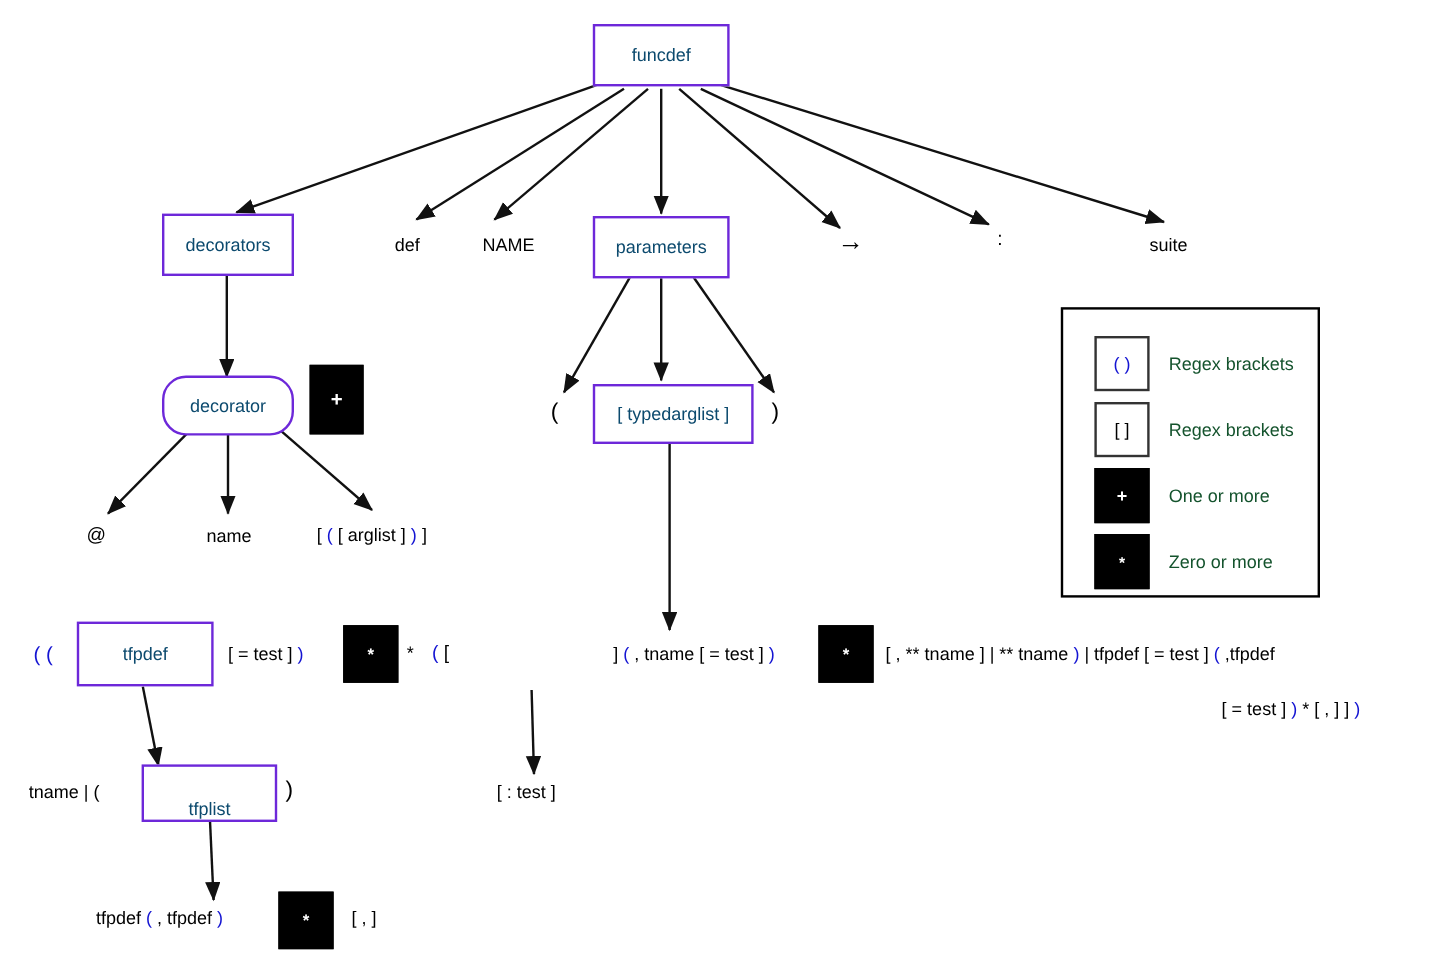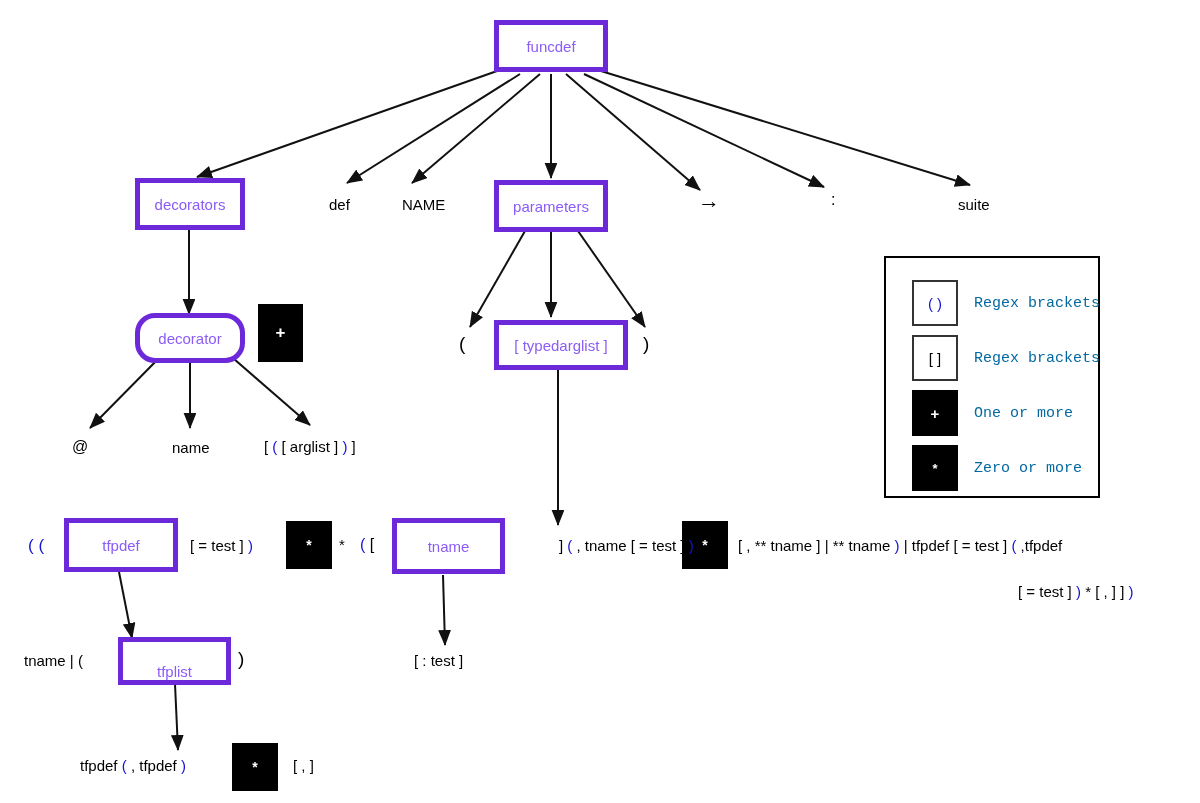--- a/index.html
+++ b/index.html
@@ -1,42 +1,42 @@
 <!DOCTYPE html>
 <html><head>
 <meta charset="utf-8">
 <style>
   html,body{margin:0;padding:0;background:#ffffff;}
   body{font-family:"Liberation Sans","DejaVu Sans",sans-serif;}
   #canvas{position:relative;width:1200px;height:803px;background:#ffffff;overflow:hidden;}
 
   svg#edges{position:absolute;left:0;top:0;width:1200px;height:803px;pointer-events:none;}
 
-  .node{position:absolute;border:5px solid #6d28d9;background:#ffffff;
+  .node{position:absolute;border:2px solid #6d28d9;background:#ffffff;
         display:flex;align-items:center;justify-content:center;
-        color:#8b5cf6;font-size:15px;white-space:nowrap;box-sizing:border-box;}
+        color:#0c4a6e;font-size:15px;white-space:nowrap;box-sizing:border-box;}
 
   .qbox{position:absolute;background:#000000;border:1px solid #000000;
         display:flex;align-items:center;justify-content:center;
         color:#ffffff;font-weight:bold;box-sizing:border-box;}
 
   .lbl{position:absolute;color:#000000;font-size:15px;white-space:nowrap;}
 
   .blue{color:#1414d2;}
   .blk{color:#000000;}
 
   
   #legend{position:absolute;left:884px;top:256px;width:216px;height:242px;
           border:2px solid #000000;background:#ffffff;box-sizing:border-box;}
   .leg-row{position:absolute;left:26px;display:flex;align-items:center;}
   .leg-swatch{width:46px;height:46px;border:2px solid #333333;background:#ffffff;
               display:flex;align-items:center;justify-content:center;
               font-size:15px;box-sizing:border-box;}
   .leg-swatch.dark{background:#000000;border-color:#000000;color:#ffffff;font-weight:bold;}
-  .leg-text{margin-left:16px;color:#0369a1;font-size:15px;white-space:nowrap;font-family:Liberation Mono, monospace;}
+  .leg-text{margin-left:16px;color:#14532d;font-size:15px;white-space:nowrap;}
 </style>
 </head>
 <body>
 
 <div id="canvas">
 
   <svg id="edges" viewBox="0 0 1200 803">
     <defs>
       <marker id="ah" markerWidth="9" markerHeight="9" refX="7.5" refY="3.2" orient="auto" markerUnits="strokeWidth">
         <path d="M0,0 L8,3.2 L0,6.4 z" fill="#111111"></path>
@@ -89,23 +89,20 @@
   </div>
 
   <div class="node" style="left:494px;top:320px;width:134px;height:50px;">
     <span>[ typedarglist ]</span>
   </div>
 
   <div class="node" style="left:64px;top:518px;width:114px;height:54px;">
     <span>tfpdef</span>
   </div>
 
-  <div class="node" style="left:392px;top:518px;width:113px;height:56px;">
-    <span>tname</span>
-  </div>
 
   <div class="node" style="left:118px;top:637px;width:113px;height:48px;align-items:flex-end;">
     <span>tfplist</span>
   </div>
 
   <div class="qbox" style="left:258px;top:304px;width:45px;height:58px;font-size:17px;">
     <span>+</span>
   </div>
 
   <div class="qbox" style="left:286px;top:521px;width:46px;height:48px;font-size:14px;">
@@ -171,21 +168,21 @@
 
   <div class="lbl" style="left:339px;top:536px;font-size:15px;">
     <span class="blk">*</span>
   </div>
 
   <div class="lbl" style="left:360px;top:536px;font-size:16px;">
     <span class="blue">(</span>
     <span class="blk">[</span>
   </div>
 
-  <div class="lbl" style="left:511px;top:537px;margin-left:48px;">
+  <div class="lbl" style="left:511px;top:537px;">
     <span class="blk">]</span>
     <span class="blue">(</span>
     <span class="blk">, tname [ = test ]</span>
     <span class="blue">)</span>
   </div>
 
   <div class="lbl" style="left:738px;top:537px;">
     <span class="blk">[ , ** tname ] | ** tname</span>
     <span class="blue">)</span>
     <span class="blk">| tfpdef [ = test ]</span>

